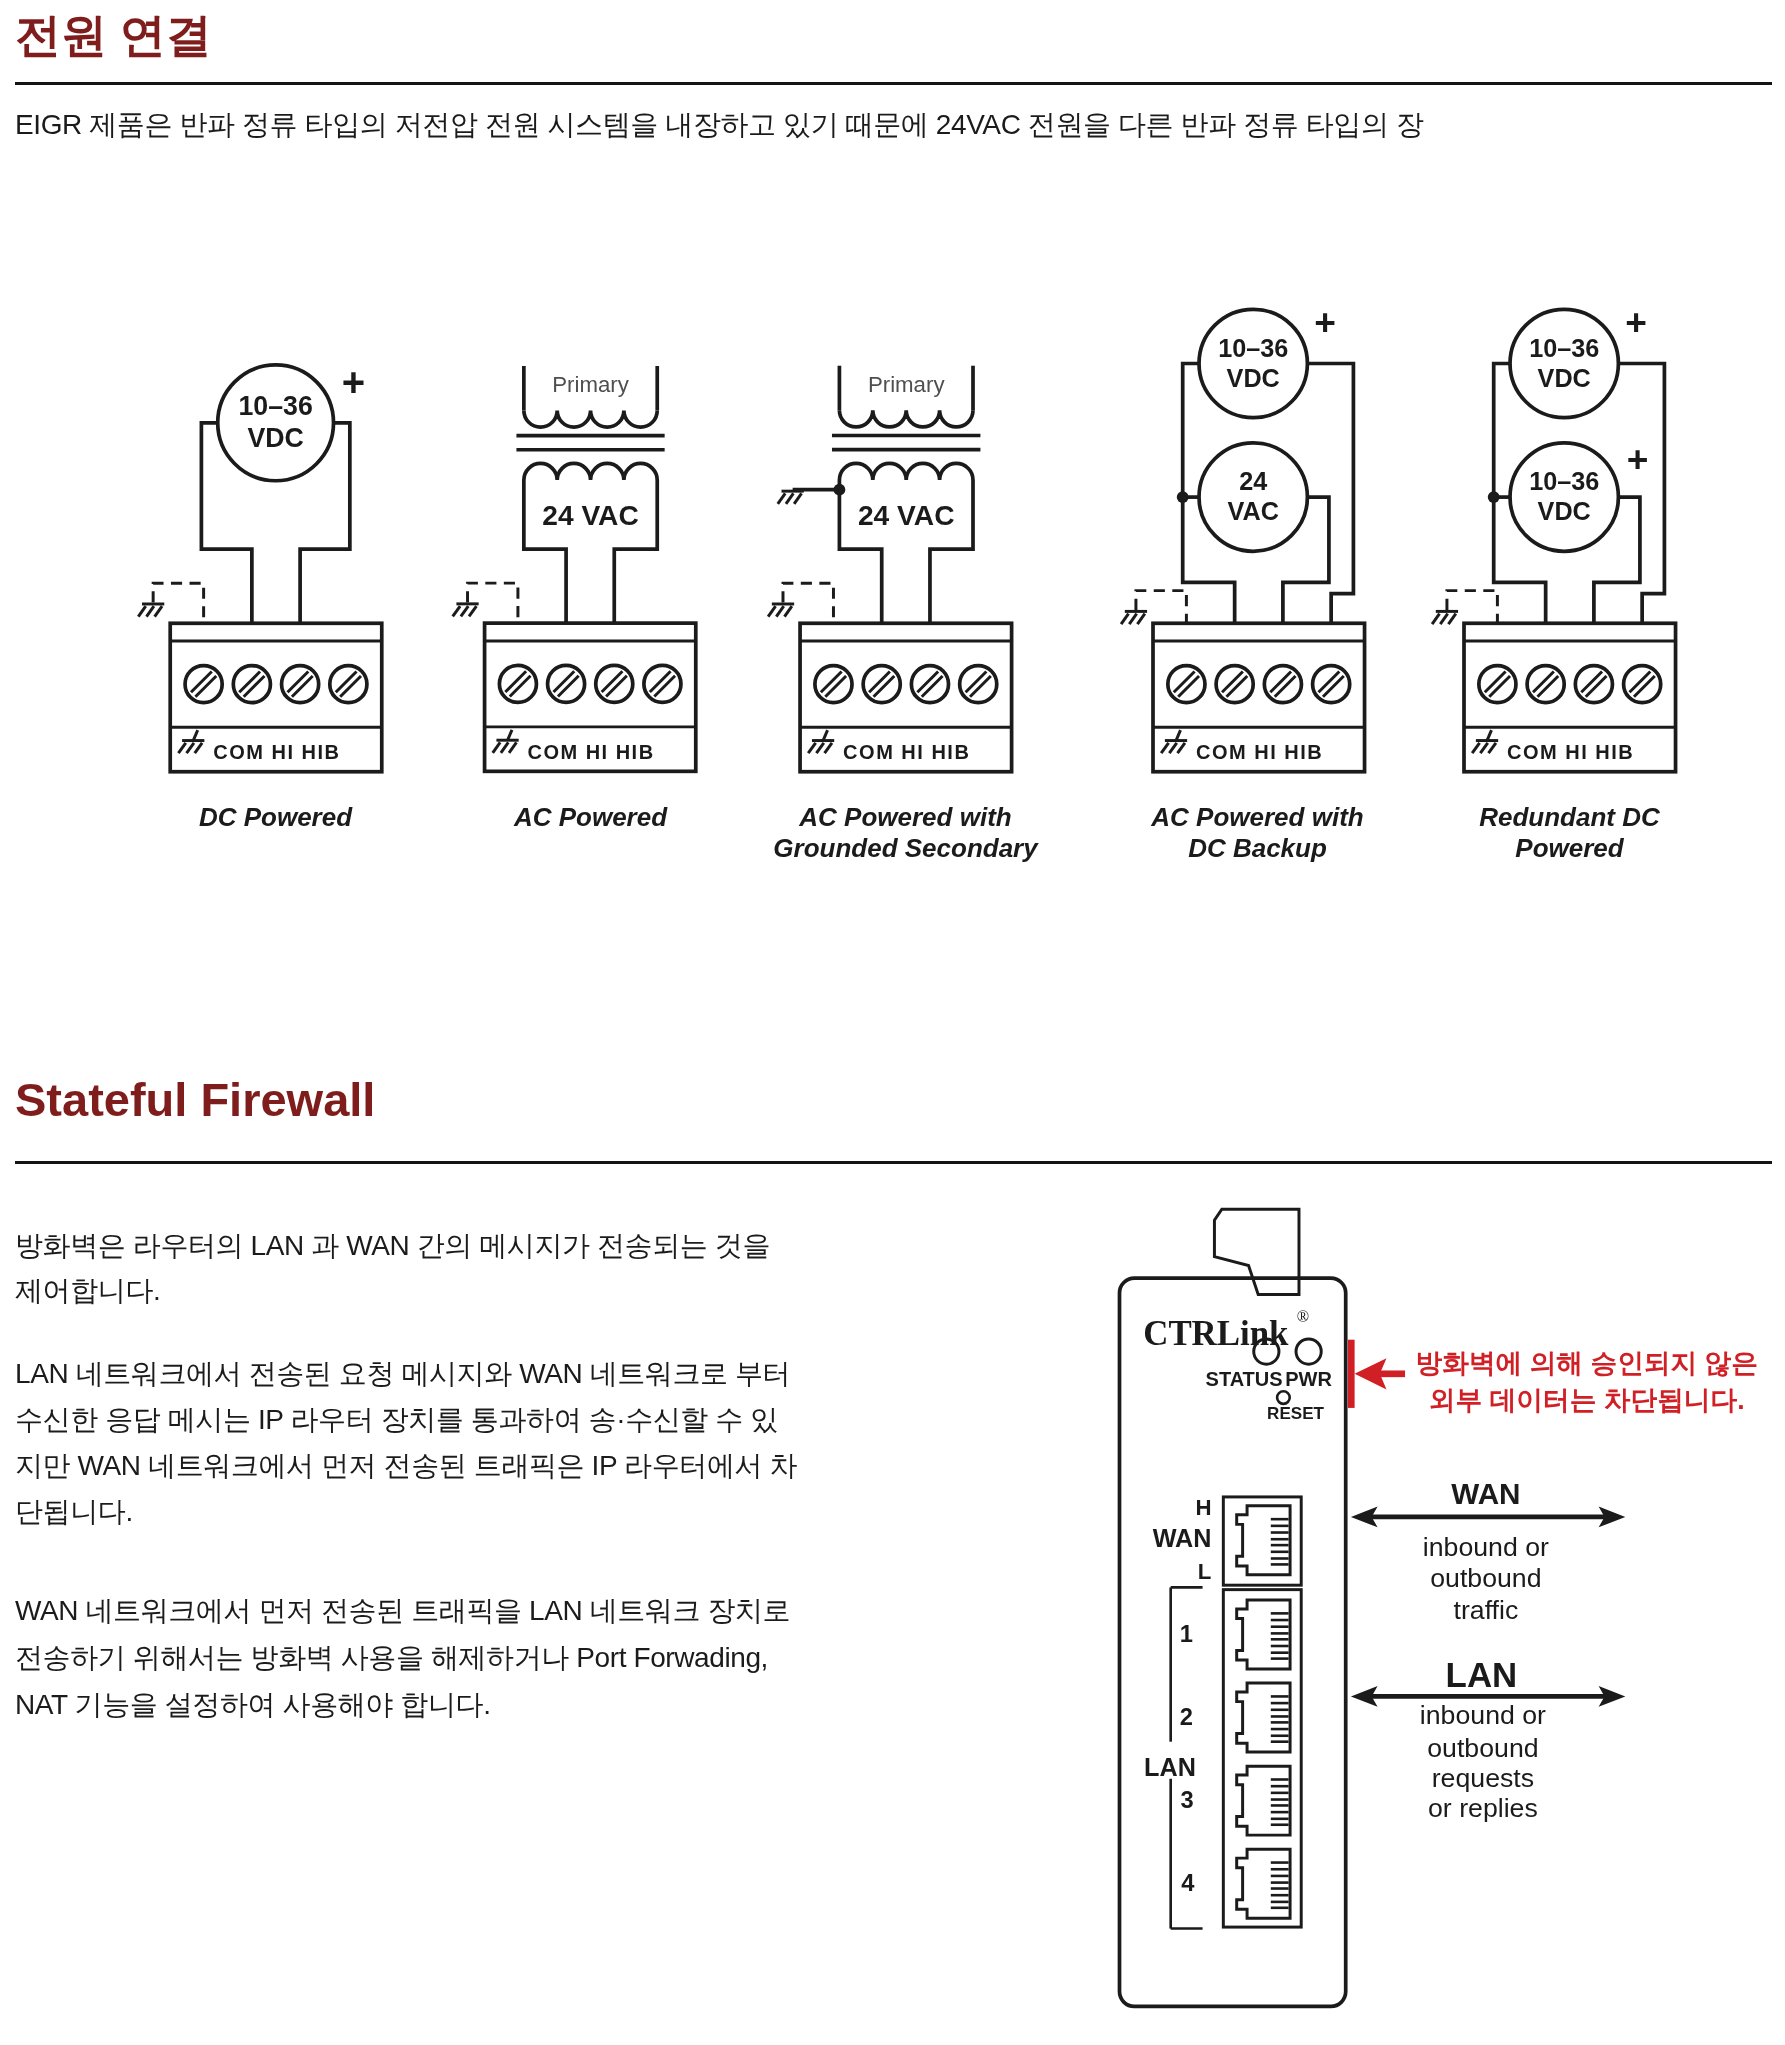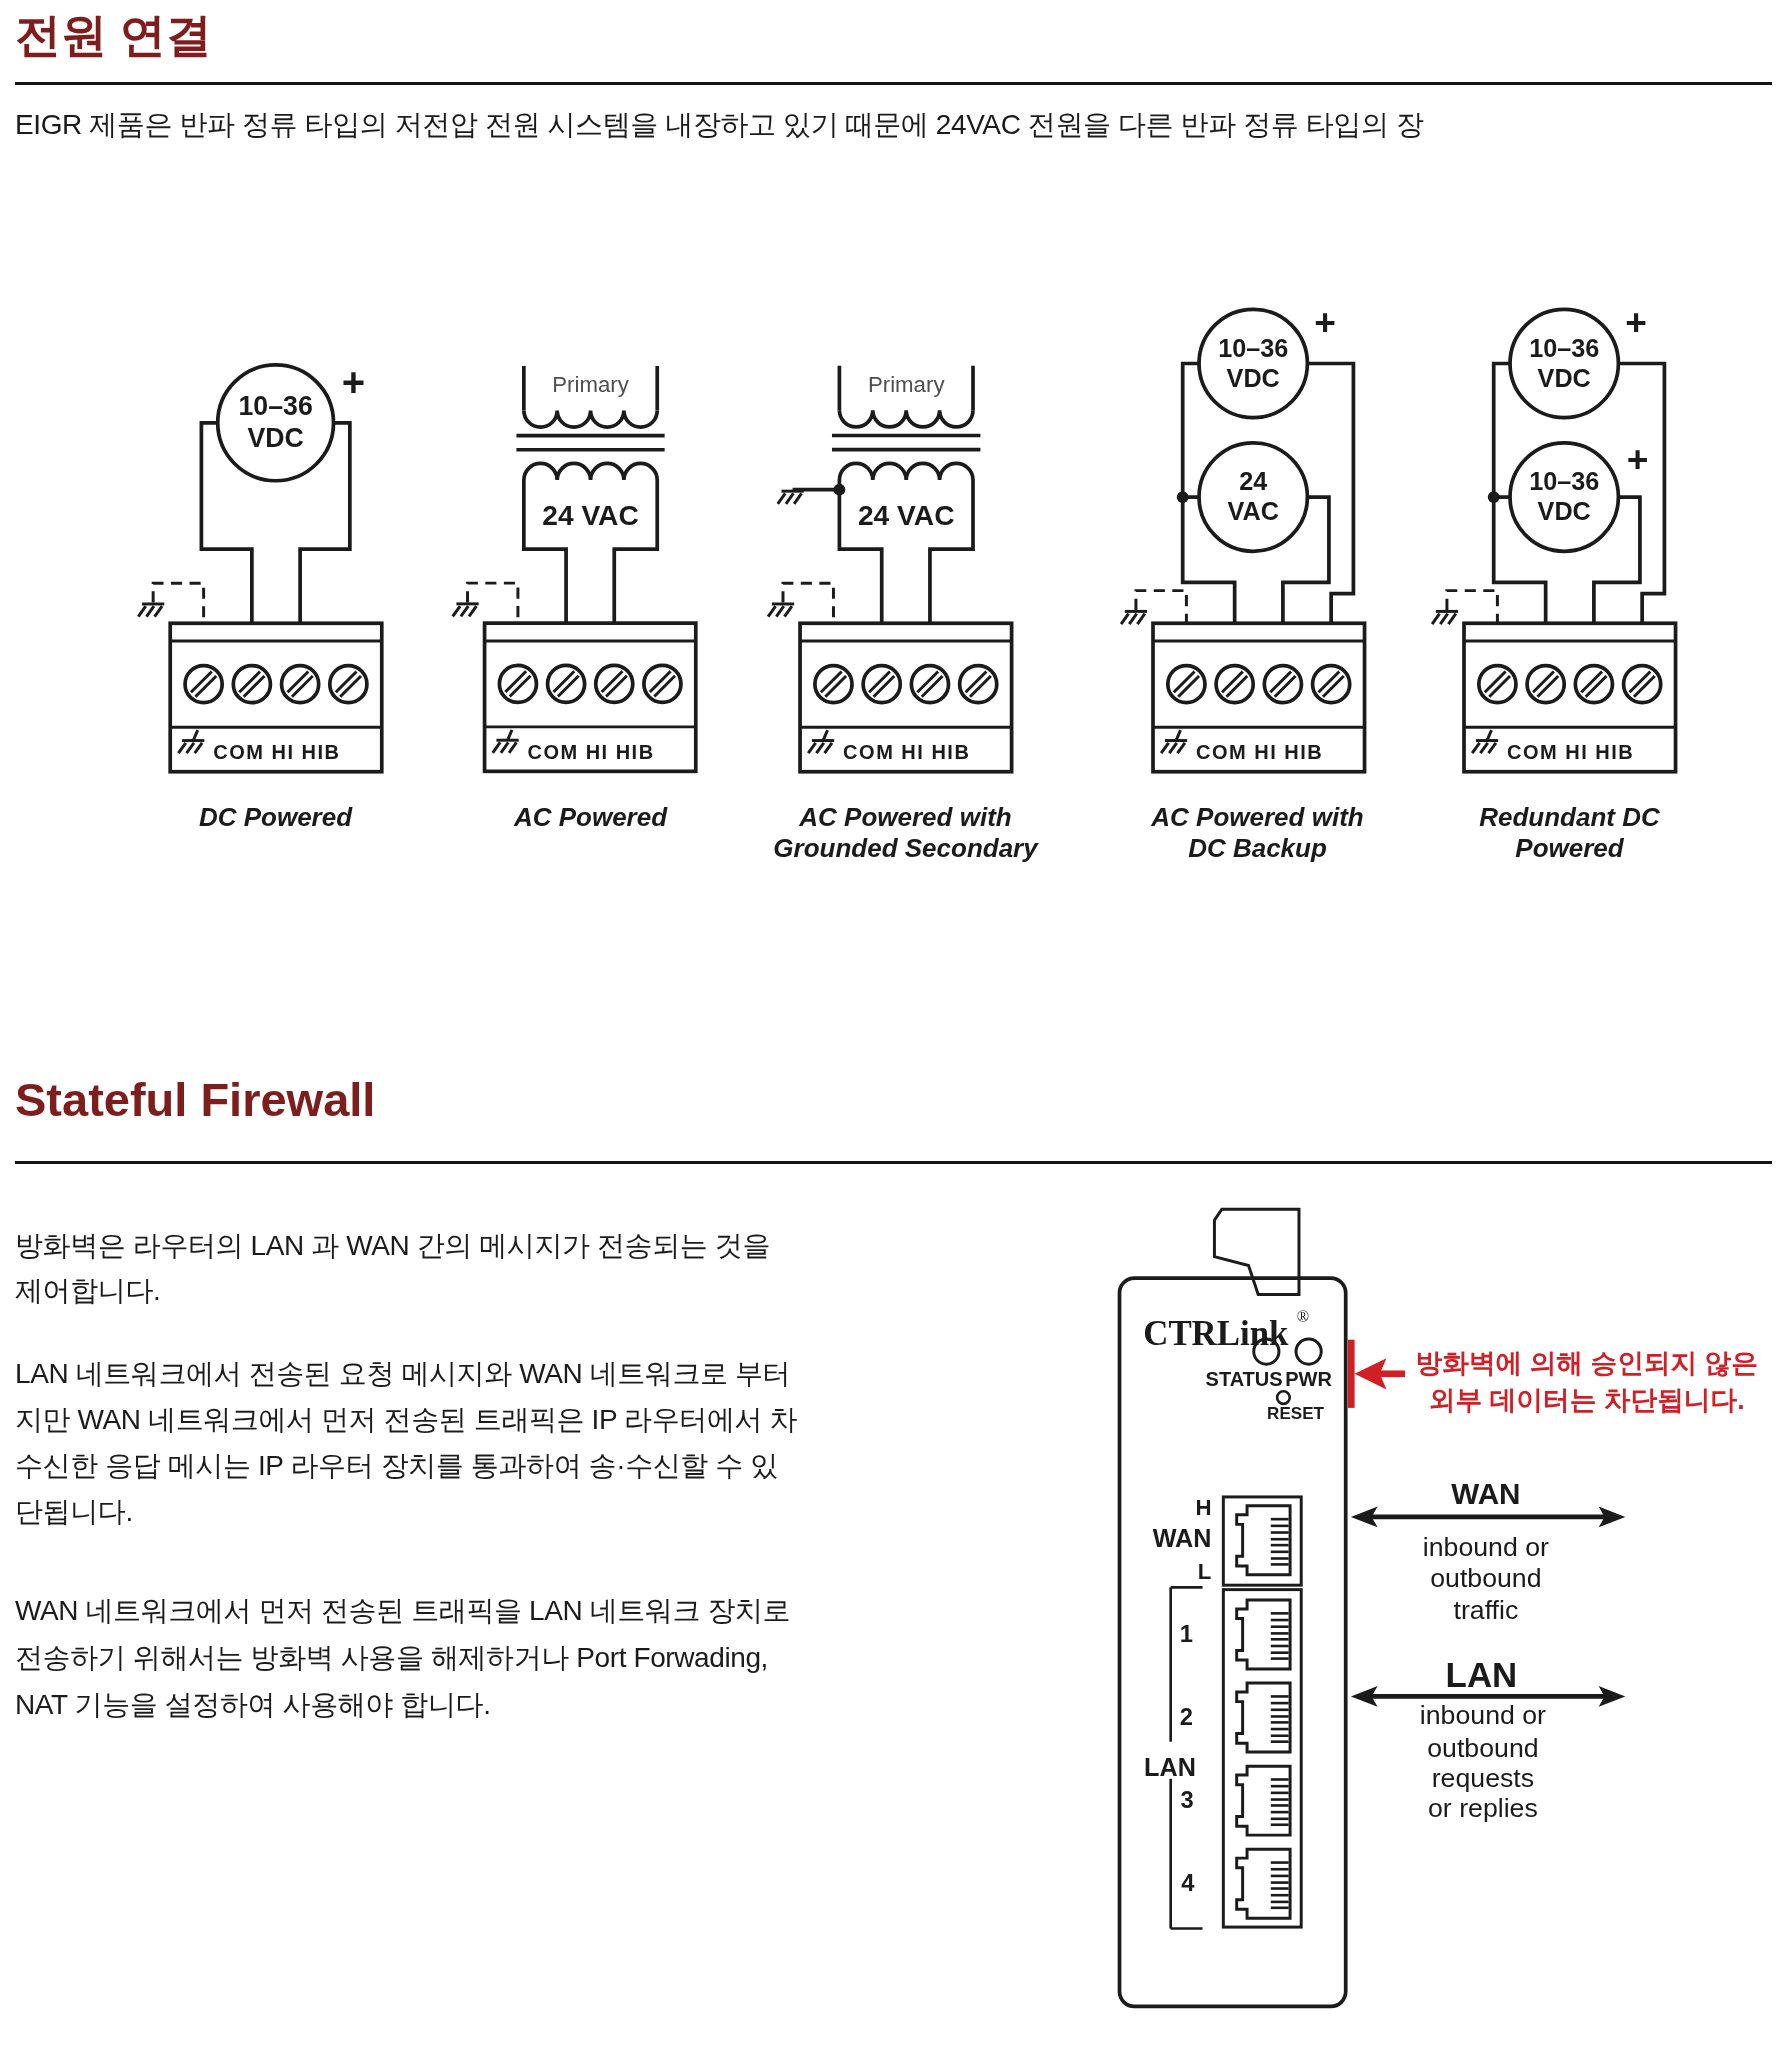--- a/index.html
+++ b/index.html
@@ -313,22 +313,22 @@
 
 <div class="abs section-title nowrap" style="top:1072px;left:15px;font-size:47px;">Stateful Firewall</div>
 <div class="rule" style="top:1161px;"></div>
 
 <div class="abs body-text" style="top:1199px;left:15px;margin-top:24px;">
   <div class="nowrap">방화벽은 라우터의 LAN 과 WAN 간의 메시지가 전송되는 것을</div>
   <div class="nowrap">제어합니다.</div>
 </div>
 <div class="abs body-text" style="top:1351px;left:15px;line-height:46px;">
   <div class="nowrap">LAN 네트워크에서 전송된 요청 메시지와 WAN 네트워크로 부터</div>
+  <div class="nowrap">수신한 응답 메시는 IP 라우터 장치를 통과하여 송·수신할 수 있</div>
   <div class="nowrap">지만 WAN 네트워크에서 먼저 전송된 트래픽은 IP 라우터에서 차</div>
-  <div class="nowrap">수신한 응답 메시는 IP 라우터 장치를 통과하여 송·수신할 수 있</div>
   <div class="nowrap">단됩니다.</div>
 </div>
 <div class="abs body-text" style="top:1587px;left:15px;line-height:47px;">
   <div class="nowrap">WAN 네트워크에서 먼저 전송된 트래픽을 LAN 네트워크 장치로</div>
   <div class="nowrap">전송하기 위해서는 방화벽 사용을 해제하거나 Port Forwading,</div>
   <div class="nowrap">NAT 기능을 설정하여 사용해야 합니다.</div>
 </div>
 
 <svg class="abs" style="left:1075px;top:1157px;" width="712" height="889" viewBox="0 0 960 1198">
 

